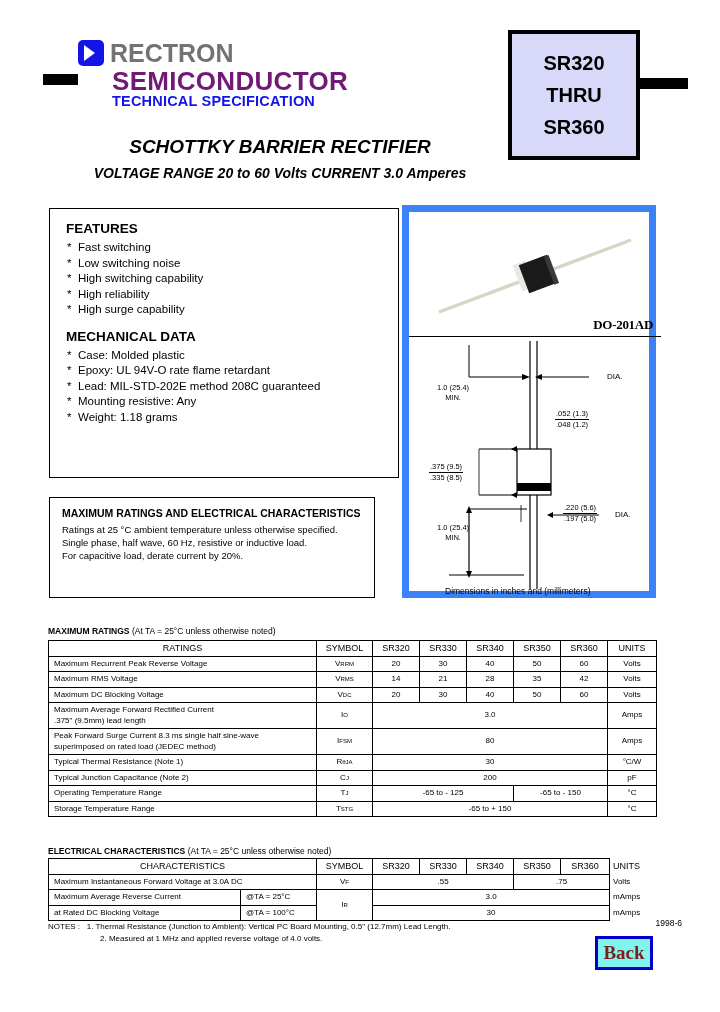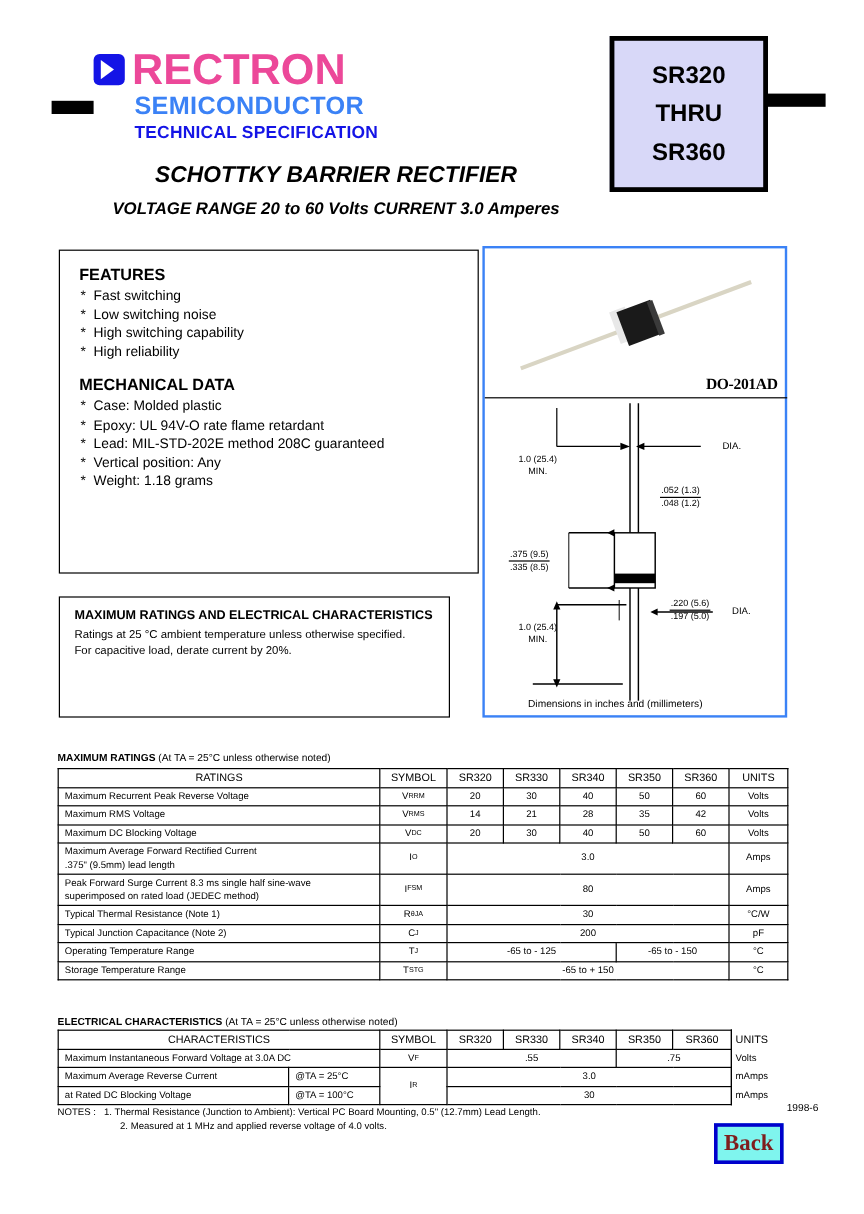--- a/index.html
+++ b/index.html
@@ -52,38 +52,38 @@
     border-bottom: 8px solid transparent;
   }
   .logo-mark::after {
     content: "";
     position: absolute;
     left: 17px; top: 9px;
     width: 5px; height: 8px;
     background: #1414e6;
   }
   .brand {
-    font-size: 36px;
-    font-weight: bold;
-    color: #ec4899;
+    font-size: 25px;
+    font-weight: bold;
+    color: #737373;
     letter-spacing: 0px;
     line-height: 1;
   }
   .semi-row {
     position: relative;
     height: 24px;
     margin-top: 2px;
   }
   .semi-text {
     position: absolute;
     left: 34px;
     top: 0;
-    font-size: 21px;
-    font-weight: bold;
-    color: #3b82f6;
+    font-size: 26px;
+    font-weight: bold;
+    color: #701a75;
     line-height: 1;
     letter-spacing: 0.3px;
   }
   .bar-left {
     position: absolute;
     left: -35px;
     top: 6px;
     width: 35px;
     height: 11px;
     background: #000000;
@@ -200,21 +200,21 @@
     line-height: 13px;
   }
 
   
   .draw-box {
     position: absolute;
     left: 402px;
     top: 205px;
     width: 254px;
     height: 393px;
-    border: 2px solid #3b82f6;
+    border: 7px solid #3b82f6;
     box-sizing: border-box;
   }
   .photo-area {
     position: absolute;
     left: 0; top: 0;
     width: 252px;
     height: 125px;
     border-bottom: 1px solid #000000;
     box-sizing: border-box;
   }
@@ -338,35 +338,37 @@
   <div class="title-sub">VOLTAGE RANGE  20 to 60 Volts    CURRENT 3.0 Amperes</div>
 </div>
 
 <div class="features-box">
   <div class="sec-head">FEATURES</div>
   <ul class="bullets" id="features-list">
       <li>Fast switching</li>
       <li>Low switching noise</li>
       <li>High switching capability</li>
       <li>High reliability</li>
+      <li>High surge capability</li>
     </ul>
   <div class="sec-head second">MECHANICAL DATA</div>
   <ul class="bullets" id="mech-list">
       <li>Case: Molded plastic</li>
       <li>Epoxy: UL 94V-O rate flame retardant</li>
       <li>Lead: MIL-STD-202E method 208C guaranteed</li>
-      <li>Vertical position: Any</li>
+      <li>Mounting resistive: Any</li>
       <li>Weight: 1.18 grams</li>
     </ul>
 </div>
 
 <div class="maxrat-box">
   <div class="hd">MAXIMUM RATINGS AND ELECTRICAL CHARACTERISTICS</div>
   <div id="maxrat-lines">
       <div class="ln">Ratings at 25 °C ambient temperature unless otherwise specified.</div>
+      <div class="ln">Single phase, half wave, 60 Hz, resistive or inductive load.</div>
       <div class="ln">For capacitive load, derate current by 20%.</div>
     </div>
 </div>
 
 <div class="draw-box">
   <div class="photo-area">
     <svg width="252" height="124" viewBox="0 0 252 124">
       <line x1="30" y1="100" x2="222" y2="28" stroke="#d9d5c4" stroke-width="3.4"></line>
       <rect x="108" y="50" width="14" height="28" fill="#e8e8e8" transform="rotate(-20.5 115 64)"></rect>
       <rect x="114" y="47" width="30" height="30" fill="#1a1a1a" transform="rotate(-20.5 129 62)"></rect>

